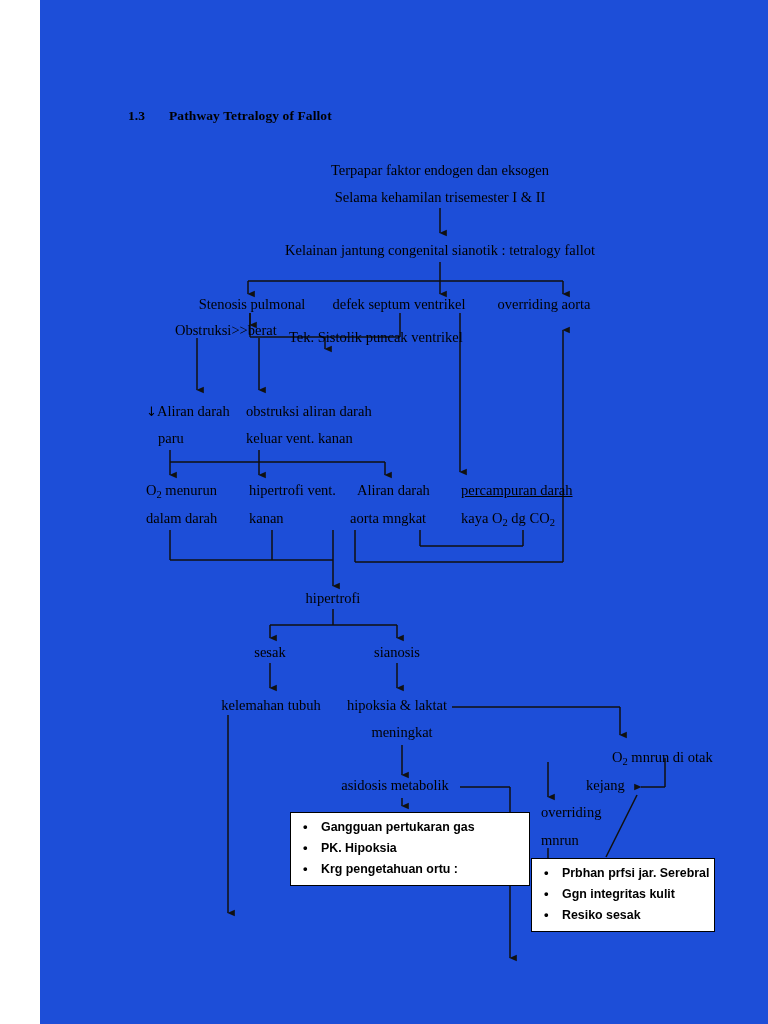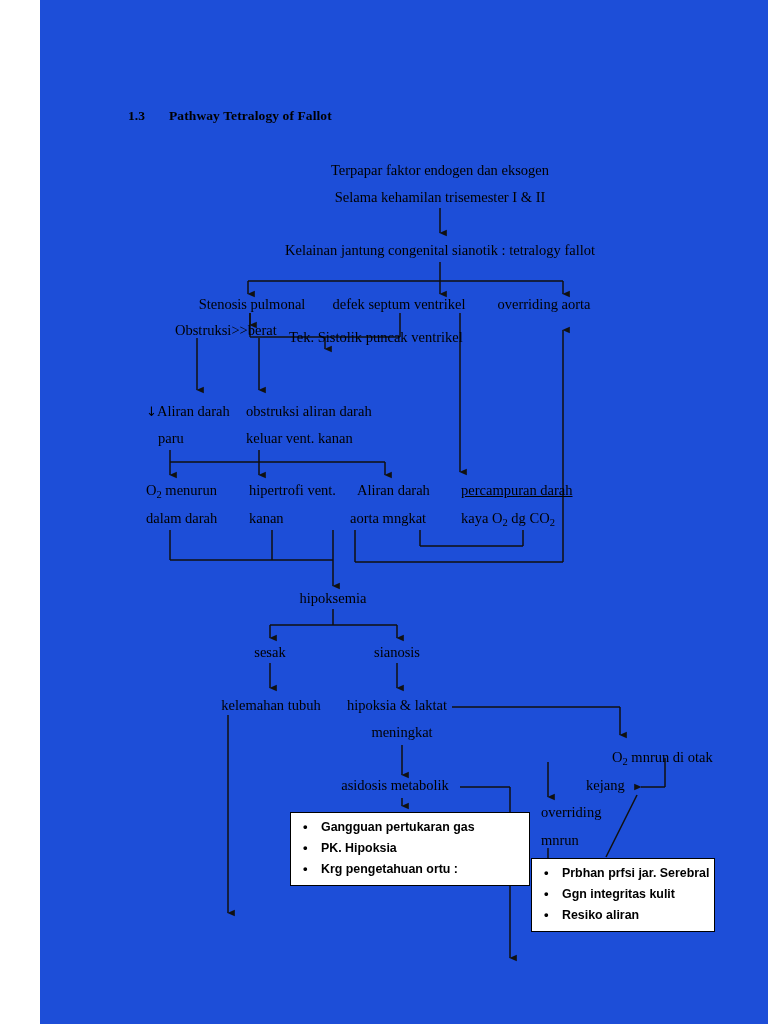--- a/index.html
+++ b/index.html
@@ -216,21 +216,21 @@
   <div class="node" style="left:209px; top:511px;text-align:right;">kanan</div>
 
   <div class="node" style="left:317px; top:483px;">Aliran darah</div>
   <div class="node" style="left:310px; top:511px;">aorta mngkat</div>
 
   <div class="node" style="left:421px; top:483px;text-decoration:underline;">percampuran darah</div>
   <div class="node" style="left:421px; top:511px;">
     kaya O<sub>2</sub> dg CO<sub>2</sub>
   </div>
 
-  <div class="node ctr" style="left:293px; top:591px;">hipoksemia</div>
+  <div class="node ctr" style="left:293px; top:591px;">hipertrofi</div>
 
   <div class="node ctr" style="left:230px; top:645px;">sesak</div>
 
   <div class="node ctr" style="left:357px; top:645px;">sianosis</div>
 
   <div class="node ctr" style="left:231px; top:698px;">kelemahan tubuh</div>
 
   <div class="node ctr" style="left:357px; top:698px;">hipoksia &amp; laktat</div>
   <div class="node ctr" style="left:362px; top:725px;">meningkat</div>
 
@@ -267,18 +267,18 @@
       <li>
         <span class="bullet">•</span>
         <span>Prbhan prfsi jar. Serebral</span>
       </li>
       <li>
         <span class="bullet">•</span>
         <span>Ggn integritas kulit</span>
       </li>
       <li>
         <span class="bullet">•</span>
-        <span>Resiko aliran</span>
+        <span>Resiko sesak</span>
       </li>
     </ul>
   </div>
 
 </div>
 
 </body></html>

